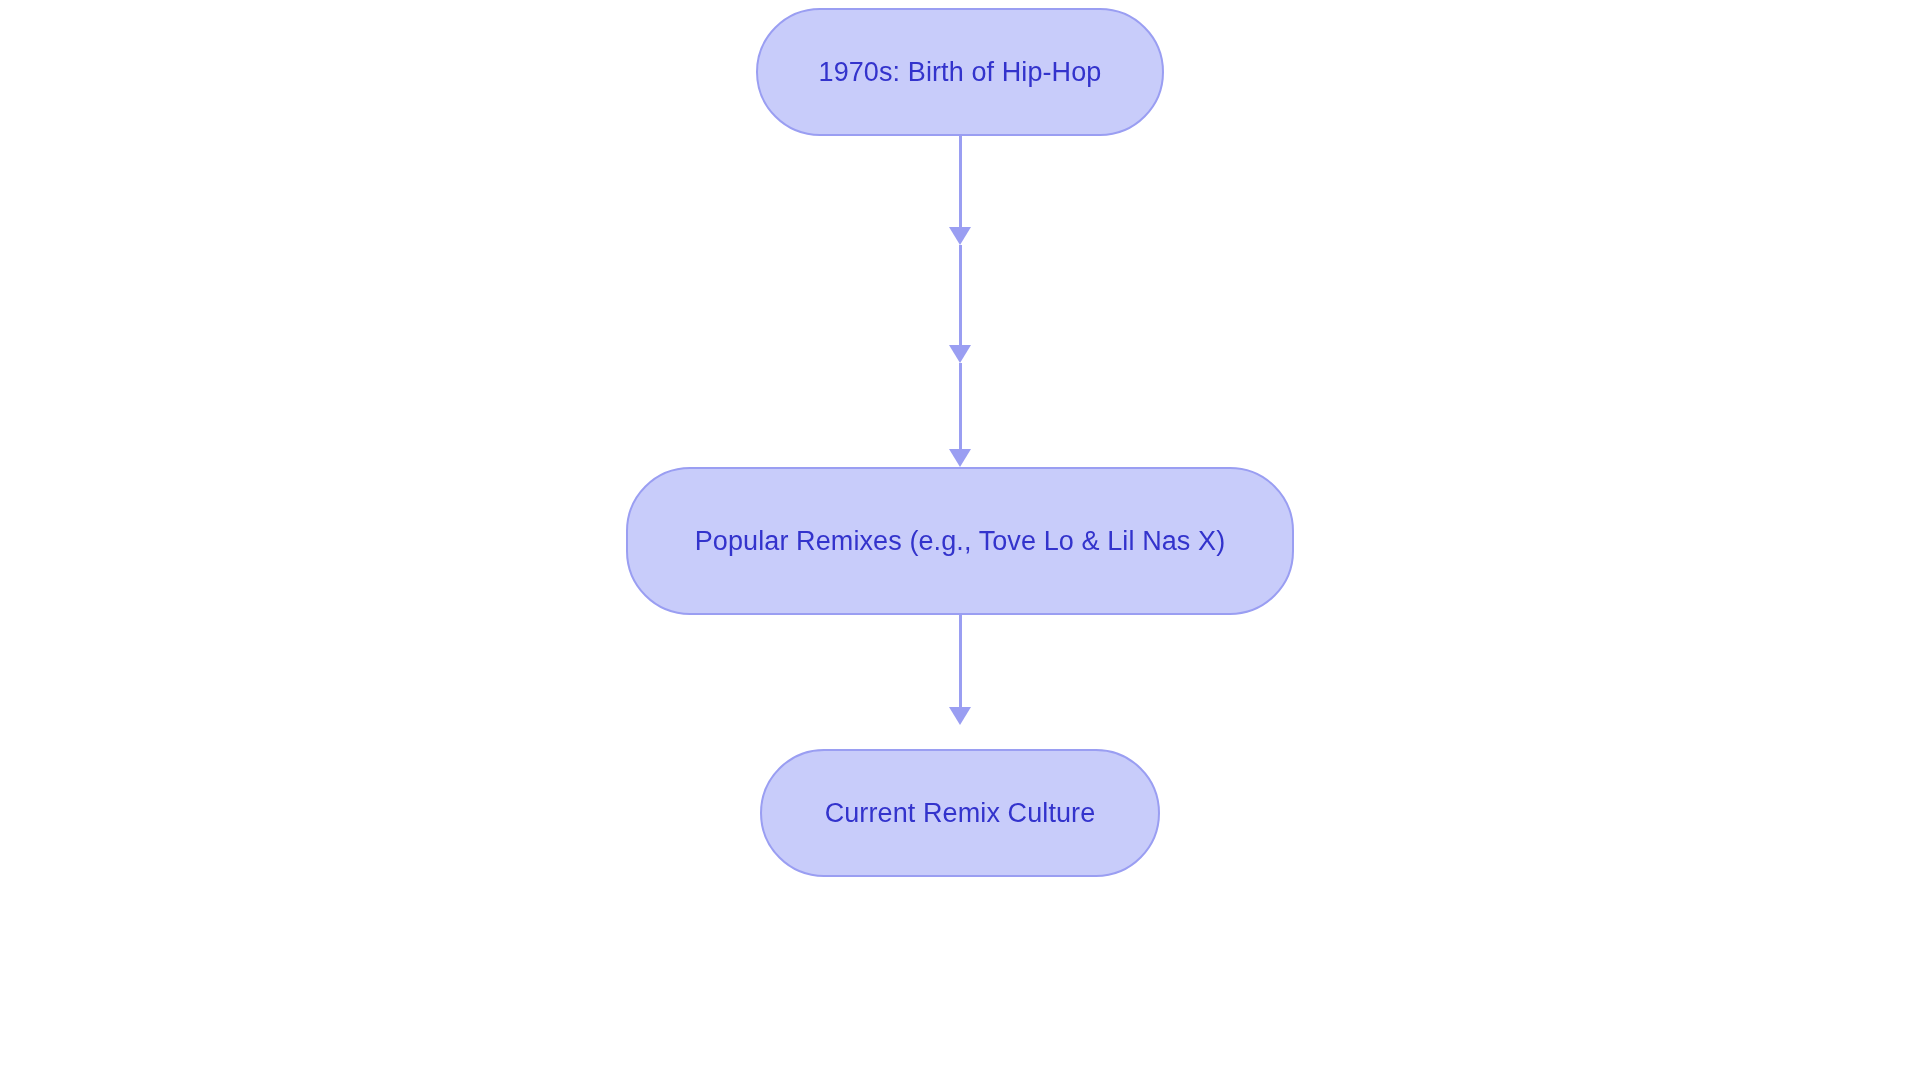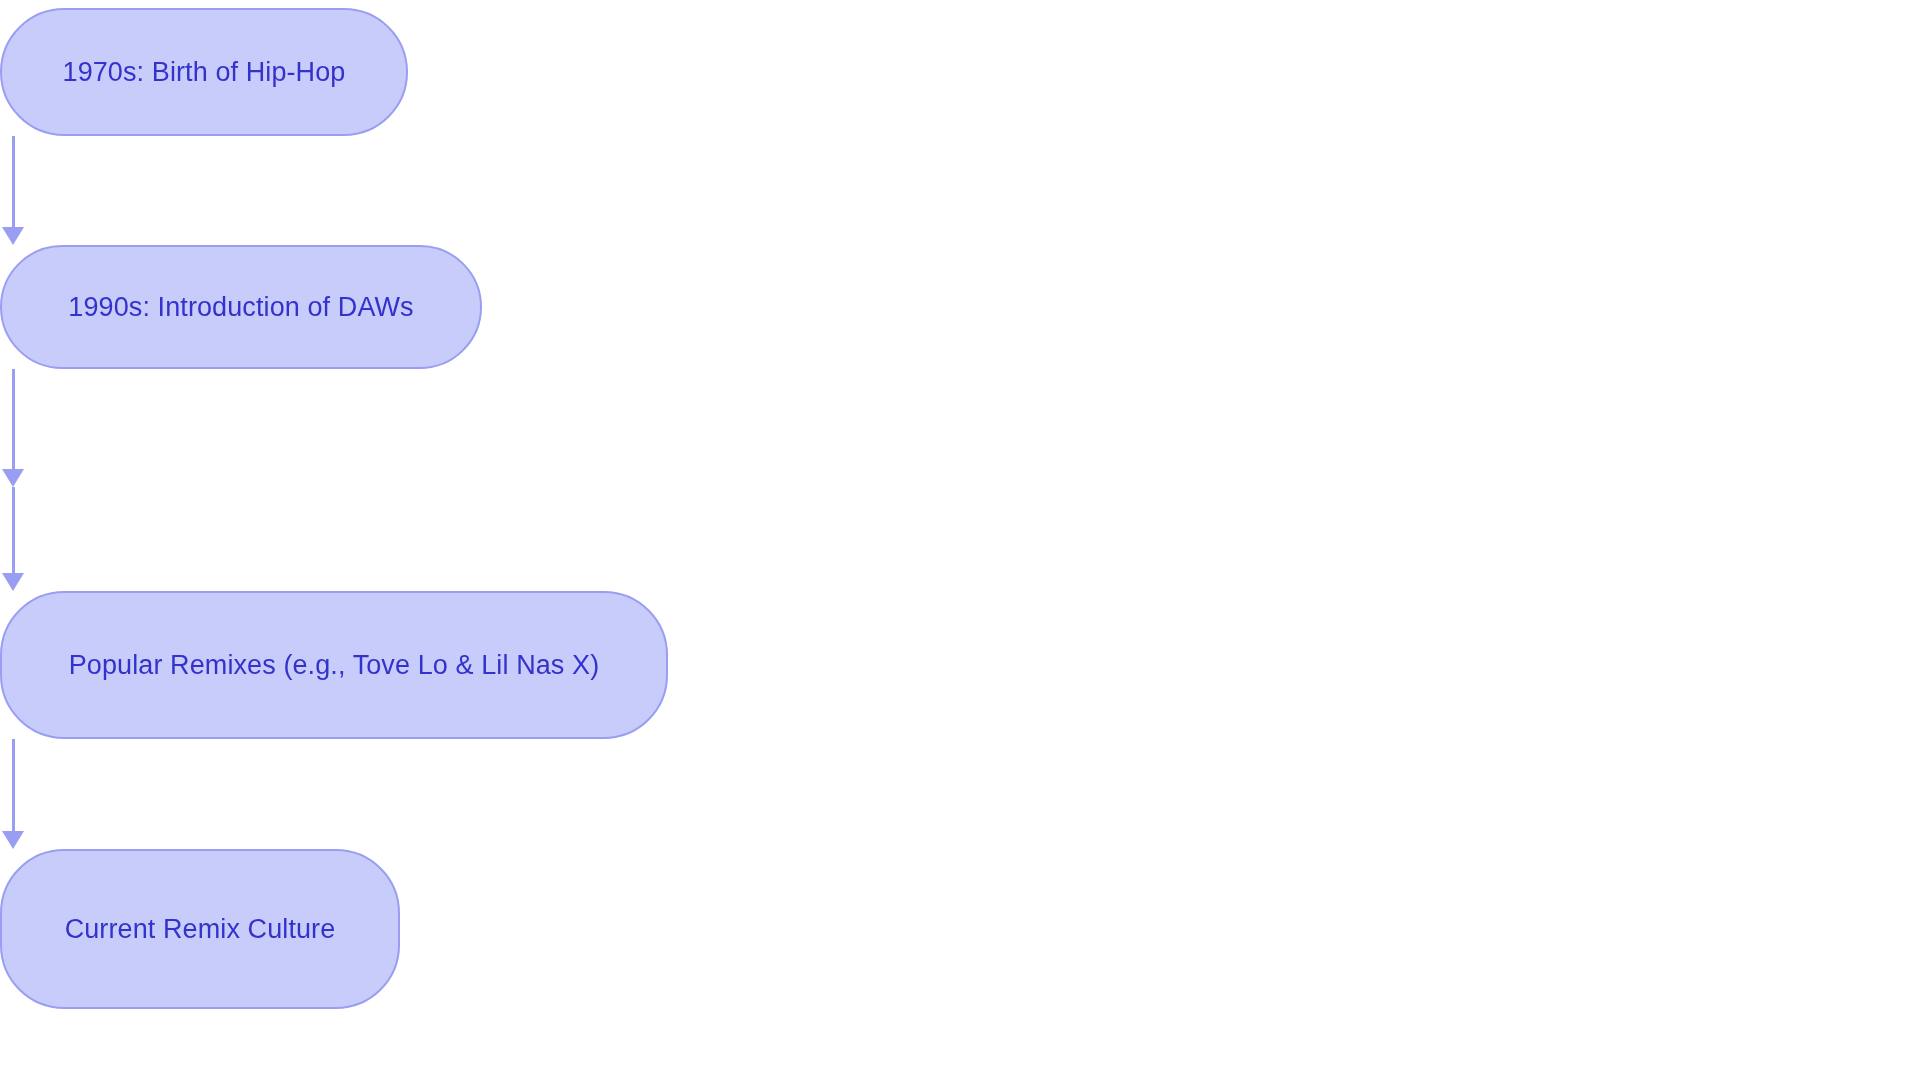--- a/index.html
+++ b/index.html
@@ -22,20 +22,21 @@
   }
 
   .flow-stack {
     position: absolute;
     left: 0;
     top: 0;
     width: 1920px;
     height: 1083px;
     display: flex;
     flex-direction: column;
+    align-items: center;
   }
 
   .node {
     box-sizing: border-box;
     display: flex;
     align-items: center;
     justify-content: center;
     background: #c8ccfa;
     border: 2px solid #9a9ef2;
     border-radius: 64px;
@@ -52,21 +53,21 @@
     color: #3333cc;
     font-size: 27px;
     white-space: nowrap;
   }
 
   
   .node.n1 { width: 408px; height: 128px; margin-top: 8px; }
   .node.n2 { width: 482px; height: 124px; }
   .node.n3 { width: 540px; height: 126px; }
   .node.n4 { width: 668px; height: 148px; }
-  .node.n5 { width: 400px; height: 160px; }
+  .node.n5 { width: 400px; height: 128px; margin-top: 24px; }
 
   .connector {
     position: relative;
     width: 26px;
     display: flex;
     flex-direction: column;
     align-items: center;
     justify-content: flex-start;
   }
   .connector.c1 { height: 109px; }
@@ -97,23 +98,20 @@
 
     <div class="node n1">
       <span class="node-label">1970s: Birth of Hip-Hop</span>
     </div>
 
     <div class="connector c1">
       <div class="connector-line"></div>
       <div class="connector-arrowhead"></div>
     </div>
 
-    <div class="node n2">
-      <span class="node-label">1990s: Introduction of DAWs</span>
-    </div>
 
     <div class="connector c2">
       <div class="connector-line"></div>
       <div class="connector-arrowhead"></div>
     </div>
 
 
     <div class="connector c3">
       <div class="connector-line"></div>
       <div class="connector-arrowhead"></div>

